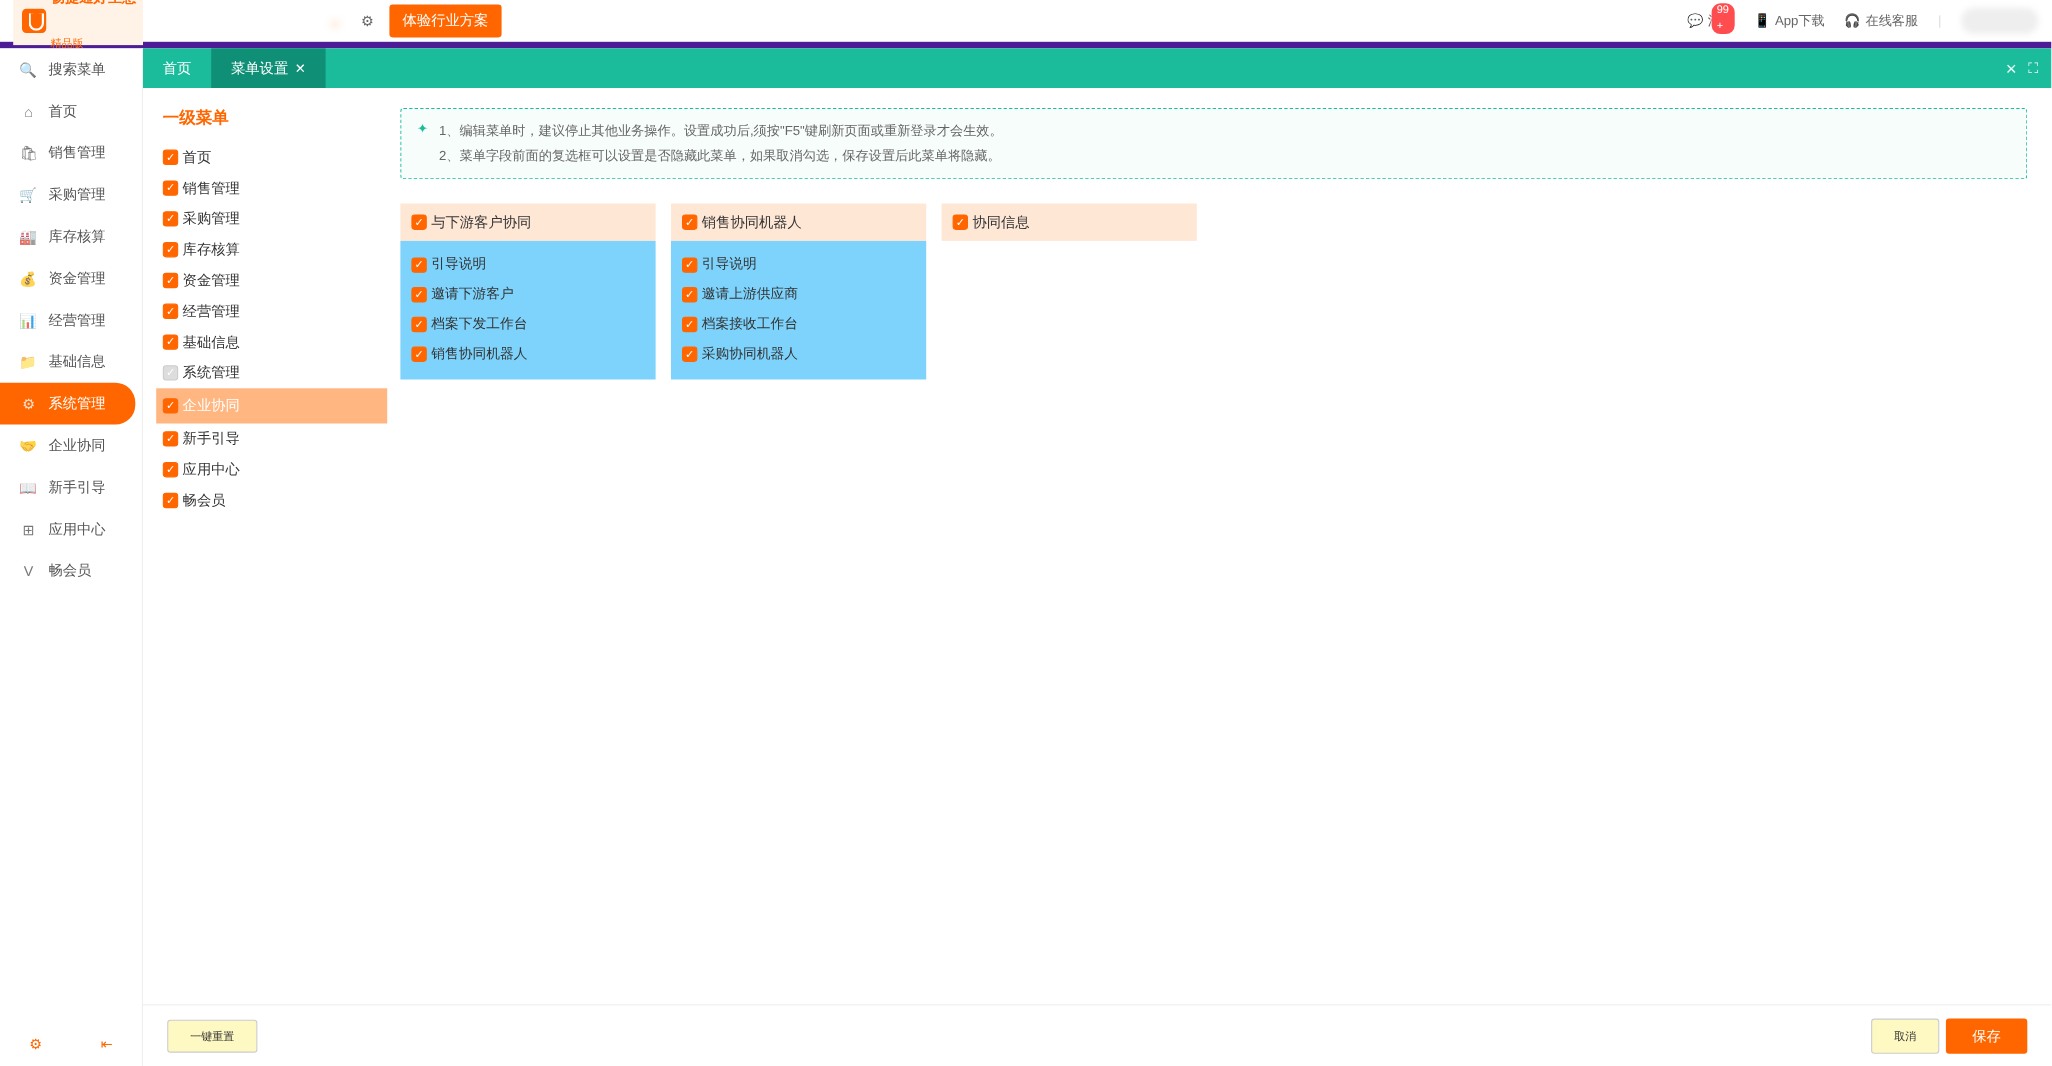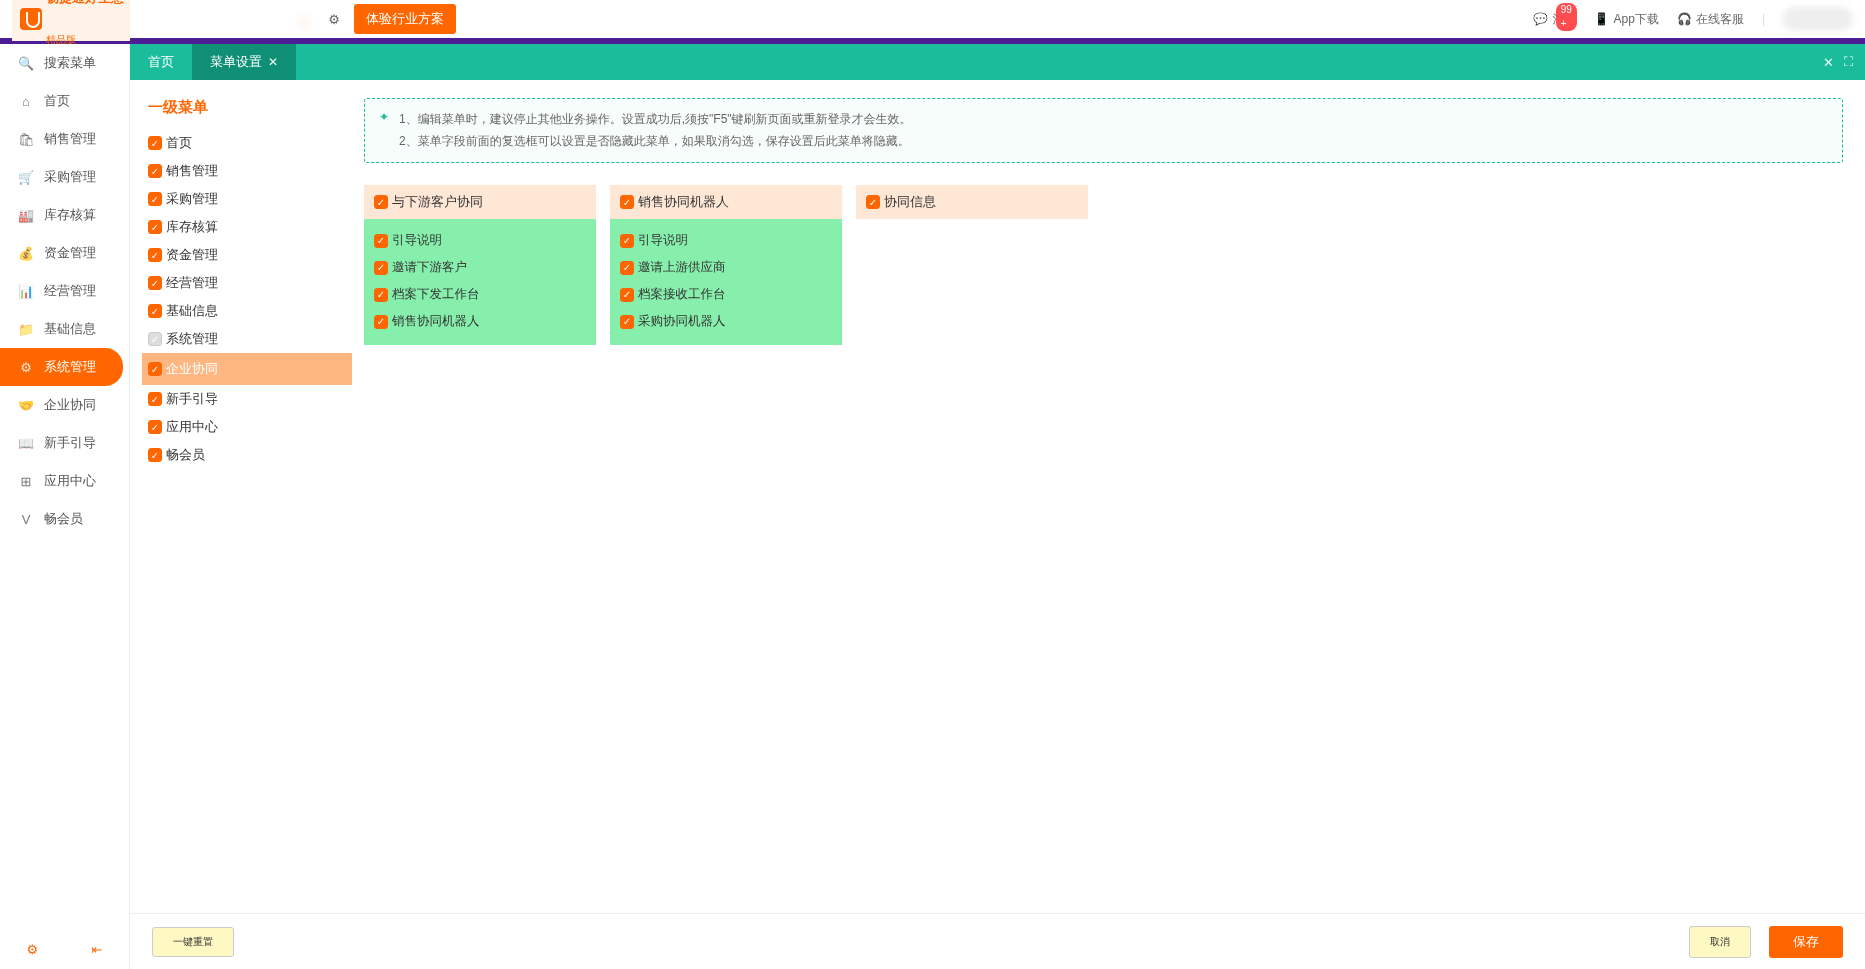--- a/index.html
+++ b/index.html
@@ -42,25 +42,25 @@
 .l1-item.disabled .cb{background:#ddd;border-color:#ccc;}
 .cb{width:14px;height:14px;border-radius:3px;background:#f60;border:1px solid #f60;display:inline-flex;align-items:center;justify-content:center;color:#fff;font-size:10px;flex-shrink:0;}
 .cb::after{content:"✓";}
 .right-pane{flex:1;padding:18px 22px 0 12px;display:flex;flex-direction:column;min-width:0;}
 .tip-box{border:1px dashed #1abc9c;background:#f7fdfb;border-radius:3px;padding:10px 14px;font-size:12px;color:#666;display:flex;gap:10px;}
 .tip-icon{color:#1abc9c;margin-top:1px;}
 .tip-lines{line-height:1.8;}
 .groups{display:flex;gap:14px;margin-top:22px;}
 .group{width:232px;}
 .group-head{background:#ffe7d6;padding:8px 10px;display:flex;align-items:center;gap:4px;font-size:13px;color:#333;}
-.group-body{background:#86efac;padding:8px 10px 10px;}
+.group-body{background:#7dd3fc;padding:8px 10px 10px;}
 .g-item{display:flex;align-items:center;gap:4px;padding:5px 0;font-size:12.5px;color:#333;}
 .footer{height:56px;border-top:1px solid #eee;display:flex;align-items:center;padding:0 22px;gap:12px;}
 .btn-outline{background:#fef9c3;border:1px solid #ccc;border-radius:3px;padding:7px 20px;font-size:10px;cursor:pointer;color:#333;}
-.footer-right{margin-left:auto;display:flex;gap:12px;}
+.footer-right{margin-left:auto;display:flex;gap:0;}
 </style>
 </head>
 <body>
 
 <div class="root">
   <div class="topbar">
     <div class="logo-area side-logo-top" style="height:44px;padding-left:8px;">
       <div class="logo-mark"></div>
       <div>
         <div class="logo-text">畅捷通好生意</div>

